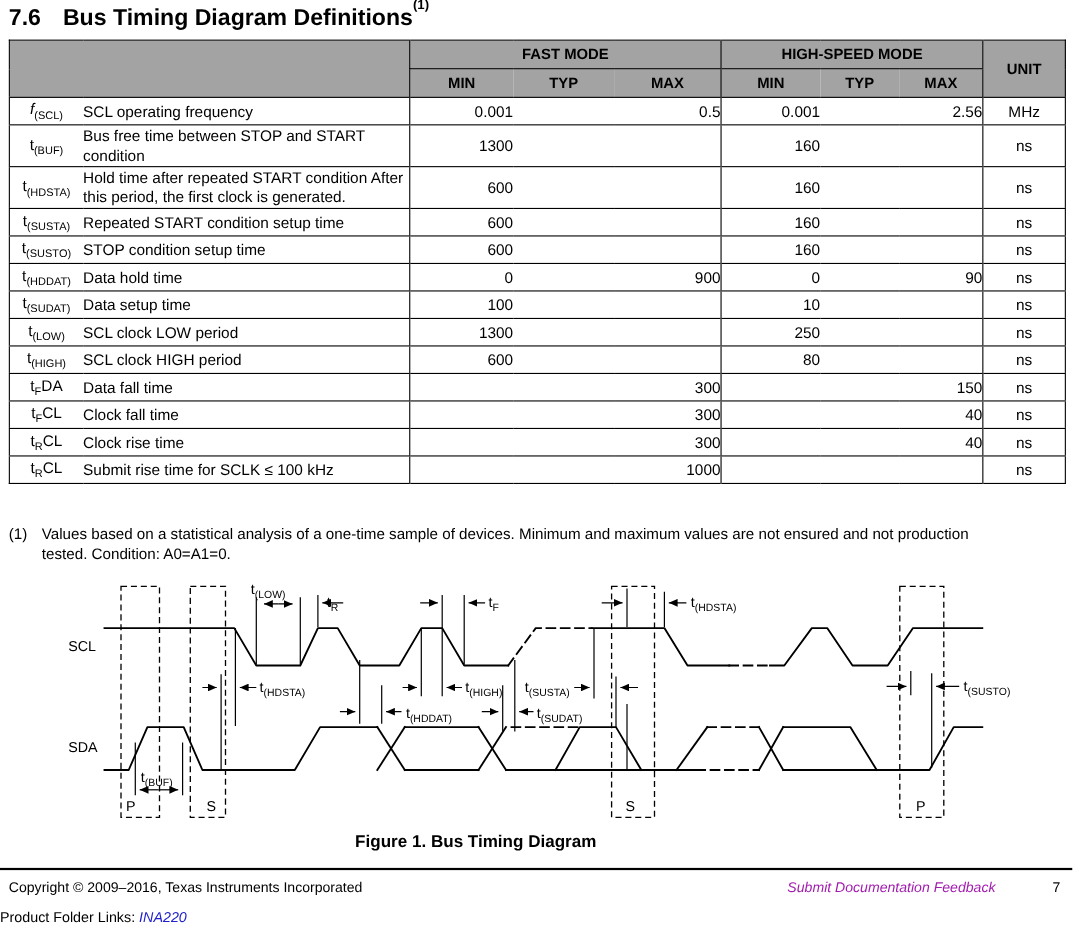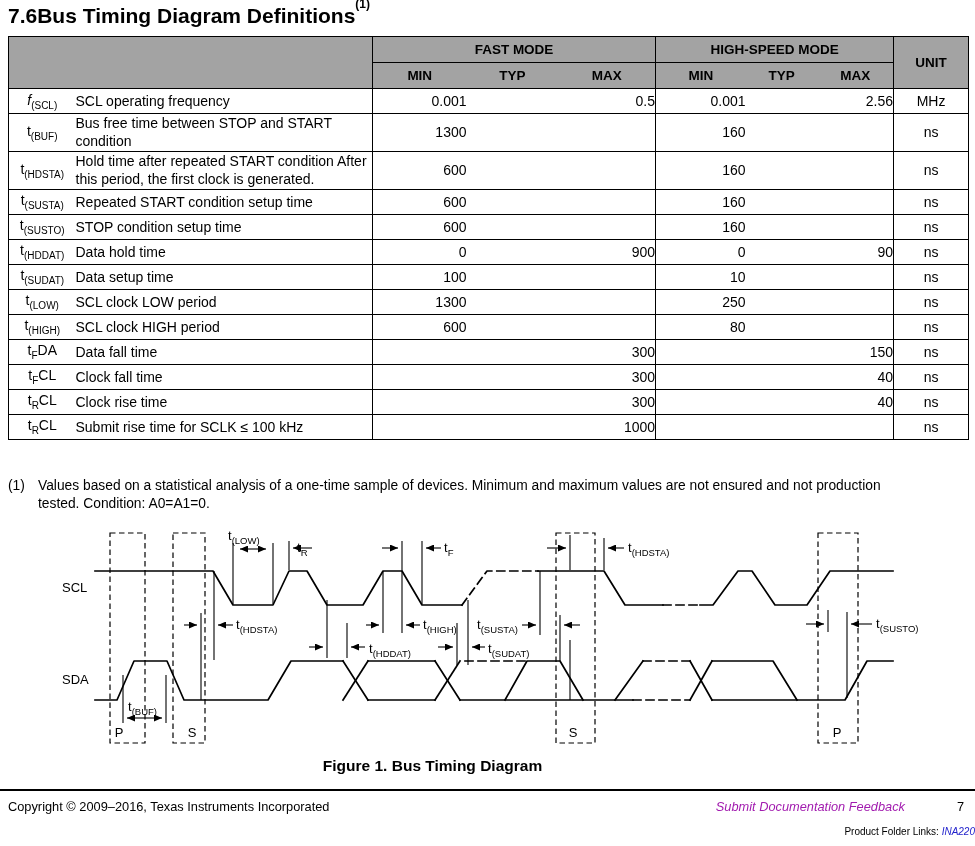--- a/index.html
+++ b/index.html
@@ -2,21 +2,21 @@
 <html><head>
 <meta charset="utf-8">
 <style>
   html,body{margin:0;padding:0;}
   body{
     width:975px;height:846px;position:relative;background:#ffffff;color:#000;
     font-family:"Liberation Sans",sans-serif;overflow:hidden;
   }
   
   .sec-title{position:absolute;left:8px;top:4px;font-size:21px;font-weight:bold;white-space:nowrap;}
-  .sec-title .num{}
+  .sec-title .num{margin-right:20px;}
   .sec-title sup{font-size:12px;position:relative;top:-7px;font-weight:bold;}
   
   table.timing{position:absolute;left:8px;top:36px;width:960px;border-collapse:collapse;
     font-size:14px;table-layout:fixed;border:1.5px solid #000;}
   table.timing th,table.timing td{padding:0;margin:0;}
   thead th{background:#a3a3a3;font-weight:bold;height:25px;font-size:13.5px;}
   thead th.grp{border-bottom:1px solid #000;}
   tbody td{border-top:1px solid #000;vertical-align:middle;}
   tbody tr{height:25px;}
   .bl{border-left:1px solid #000;}
@@ -41,21 +41,21 @@
   .abox{fill:none;stroke:#000;stroke-width:1.2;stroke-dasharray:5.5,3.5;}
   
   .fig-caption{position:absolute;left:0;top:757px;width:865px;text-align:center;
     font-size:15.5px;font-weight:bold;}
   
   .footer-rule{position:absolute;left:0;top:789px;width:975px;height:2px;background:#000;}
   .footer-line{position:absolute;left:0;top:799px;width:975px;font-size:12.8px;}
   .footer-line .copy{position:absolute;left:8px;top:0;}
   .footer-line .fdbk{position:absolute;right:70px;top:0;color:#a21caf;font-style:italic;text-decoration:none;}
   .footer-line .pgnum{position:absolute;right:11px;top:0;}
-  .product-line{position:absolute;left:0;top:826px;width:975px;text-align:right;font-size:10px;}
+  .product-line{position:absolute;left:0;top:826px;width:975px;text-align:left;font-size:13px;}
   .product-line a{color:#2222cc;font-style:italic;text-decoration:none;}
 </style>
 </head>
 <body>
 
 <div class="sec-title">
   <span class="num">7.6</span><span>Bus Timing Diagram Definitions</span><sup>(1)</sup>
 </div>
 
 <table class="timing">

